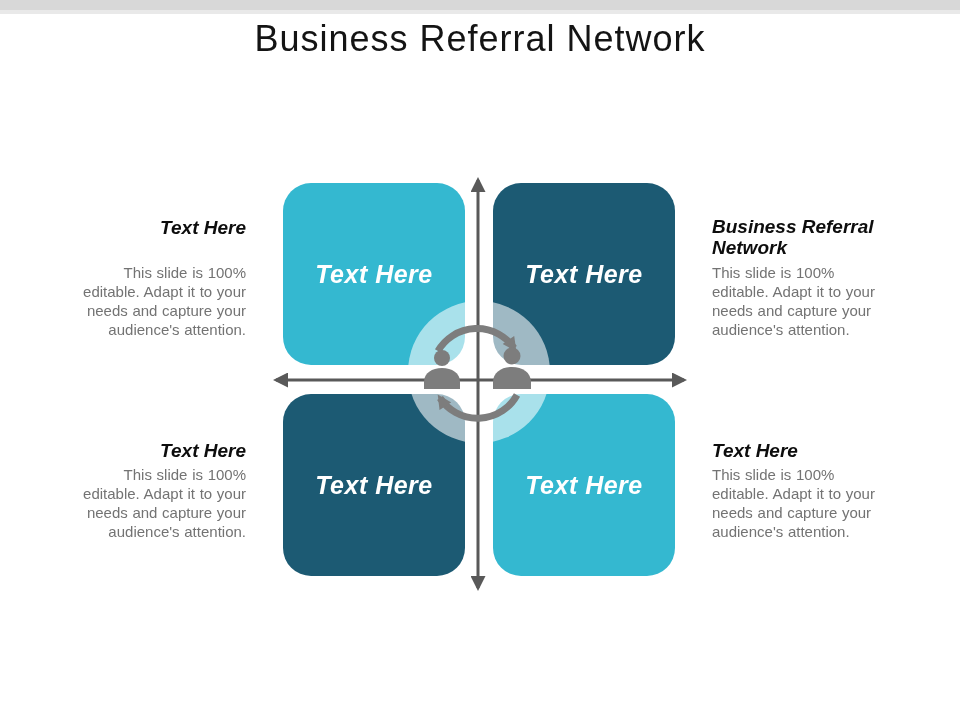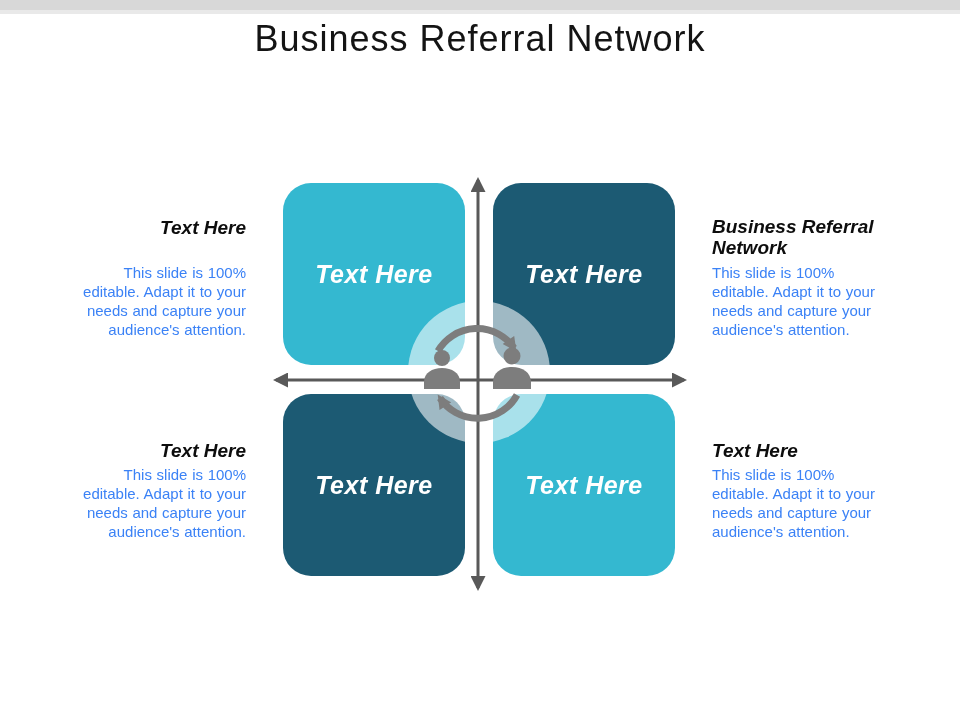--- a/index.html
+++ b/index.html
@@ -30,21 +30,21 @@
   
   .overlay{
     position:absolute;left:0;top:0;width:960px;height:720px;pointer-events:none;
   }
   
   .callout{position:absolute;width:178px;}
   .co-head{
     font-size:19px;line-height:21px;font-weight:bold;font-style:italic;color:#0d0d0d;
   }
   .co-body{
-    font-size:15px;line-height:19px;color:#3b82f6;word-spacing:0.5px;
+    font-size:15px;line-height:19px;color:#737373;word-spacing:0.5px;
   }
   .co-tl{left:68px;top:217px;text-align:right}
   .co-tl .co-head{margin-bottom:25px}
   .co-tr{left:712px;top:216px;text-align:left}
   .co-tr .co-head{margin-bottom:5px}
   .co-bl{left:68px;top:440px;text-align:right}
   .co-bl .co-head{margin-bottom:4px}
   .co-br{left:712px;top:440px;text-align:left}
   .co-br .co-head{margin-bottom:4px}
 </style>

